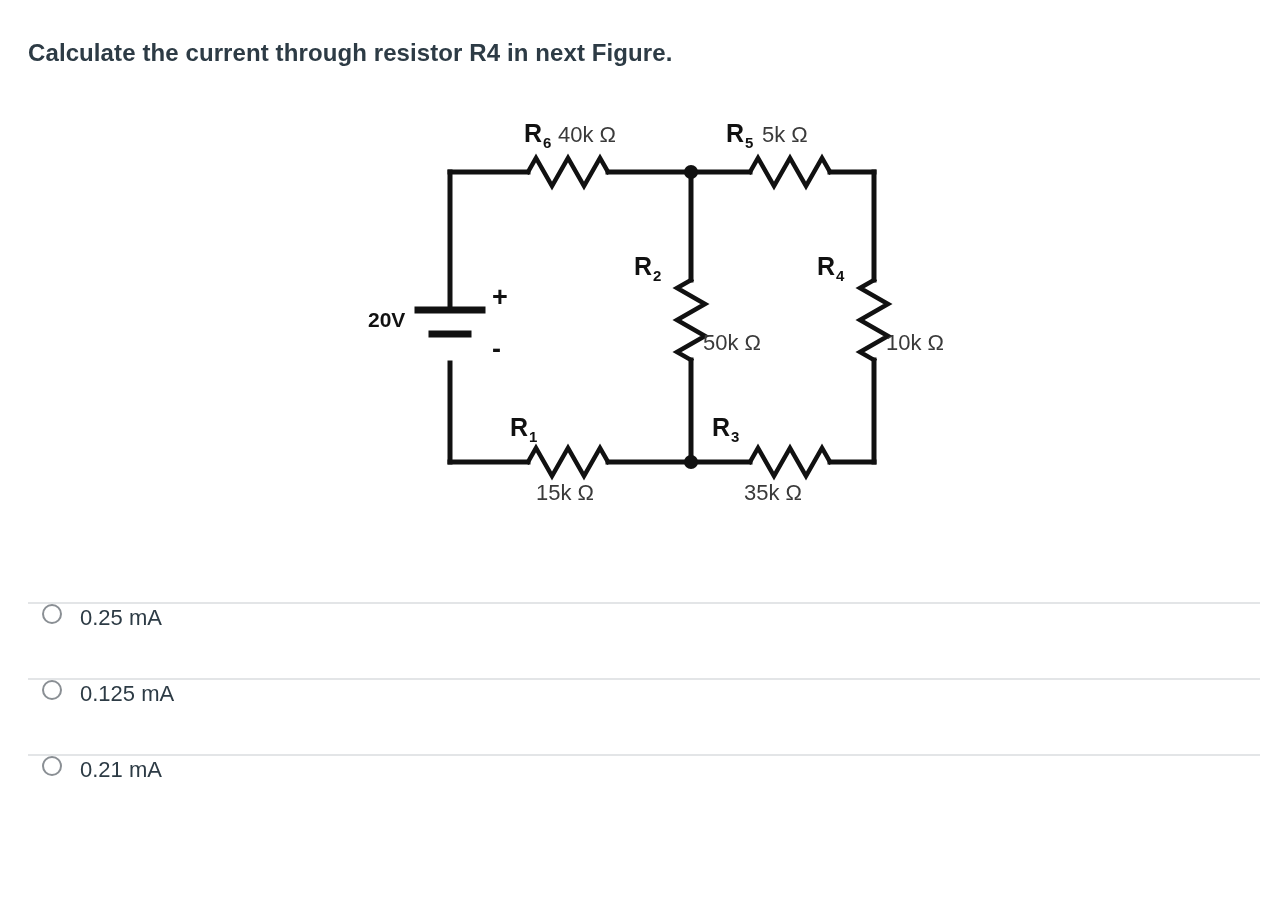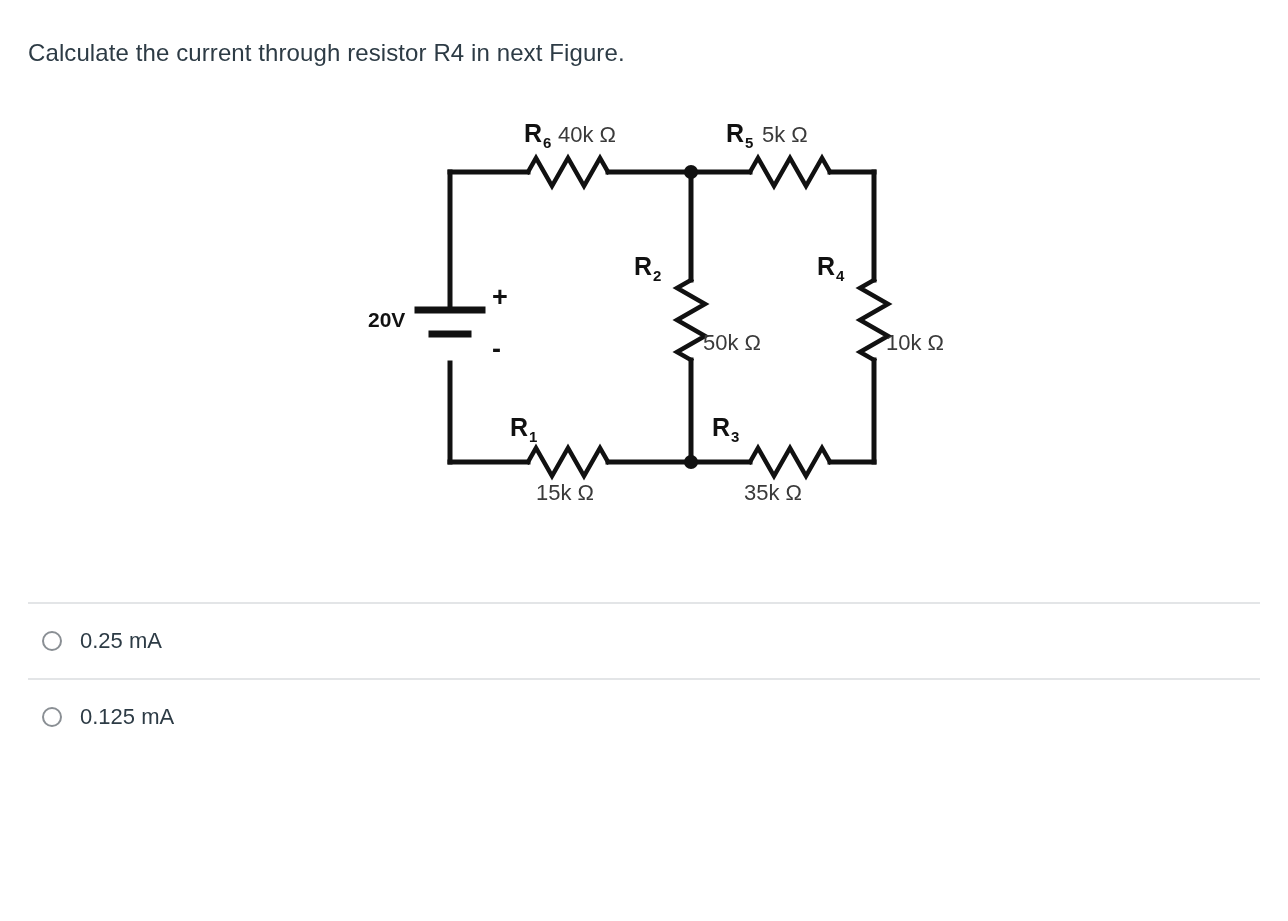--- a/index.html
+++ b/index.html
@@ -16,21 +16,21 @@
     overflow: hidden;
   }
 
   
   .question-prompt {
     position: absolute;
     left: 28px;
     top: 36px;
     font-size: 24px;
     line-height: 34px;
-    font-weight: 400;
+    font-weight: 700;
     color: #2d3b45;
     letter-spacing: 0.1px;
     white-space: nowrap;
   }
 
   
   .figure-wrap {
     position: absolute;
     left: 340px;
     top: 110px;
@@ -72,21 +72,21 @@
     left: 0;
     top: 602px;
     width: 1288px;
   }
   .option-row {
     position: relative;
     height: 76px;
     border-top: 2px solid #e3e5e7;
     margin: 0 28px 0 28px;
     display: flex;
-    align-items: center;
+    align-items: flex-start;
     box-sizing: border-box;
   }
   .radio {
     width: 20px;
     height: 20px;
     border-radius: 50%;
     border: 2px solid #8a8f94;
     box-sizing: border-box;
     margin-left: 14px;
     margin-right: 18px;
@@ -189,14 +189,18 @@
     <span class="radio"></span>
     <span class="option-label">0.25 mA</span>
   </div>
 
   <div class="option-row">
     <span class="radio"></span>
     <span class="option-label">0.125 mA</span>
   </div>
 
 
+  <div class="option-row">
+    <span class="radio"></span>
+    <span class="option-label">0.21 mA</span>
+  </div>
 
 </div>
 
 </body></html>

